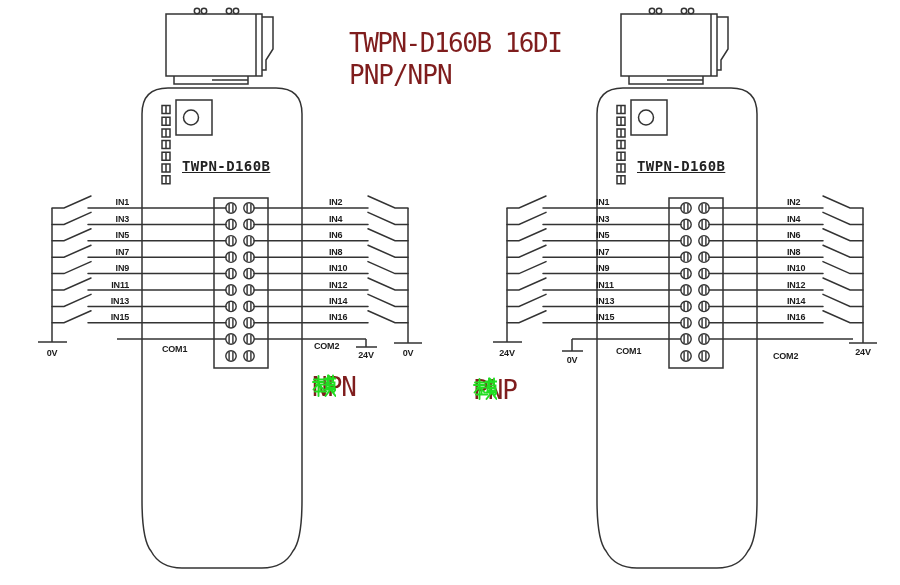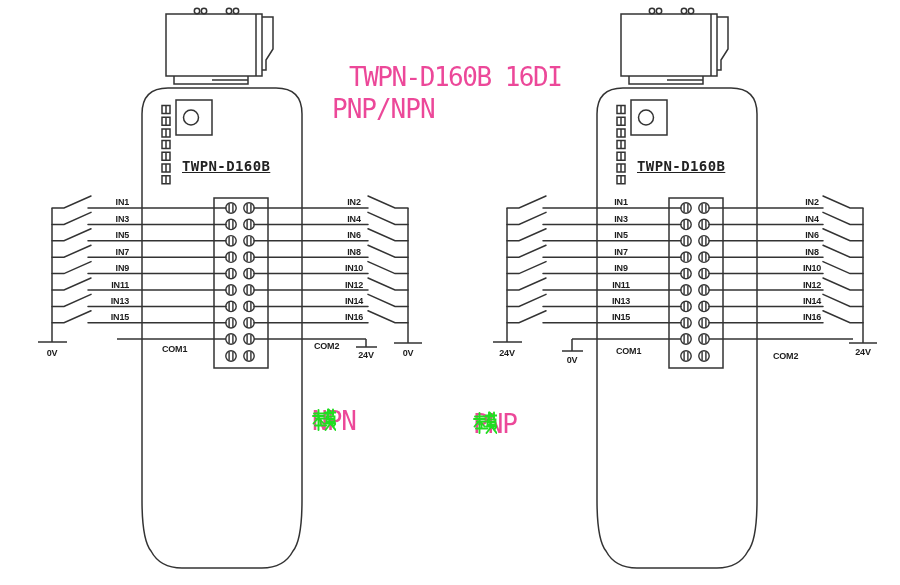--- a/index.html
+++ b/index.html
@@ -2,28 +2,28 @@
 <html><head>
 <meta charset="utf-8">
 <style>
   html,body{margin:0;padding:0;background:#ffffff;}
   #stage{position:relative;width:900px;height:585px;background:#fff;overflow:hidden;
          font-family:"Liberation Sans",sans-serif;}
   #stage svg{position:absolute;left:0;top:0;}
   .lbl{position:absolute;font:bold 9px/10px "Liberation Sans",sans-serif;color:#1c1c1c;
        letter-spacing:-0.2px;white-space:nowrap;}
   .ralign{width:45px;text-align:right;}
-  .lalign{width:50px;text-align:center;}
+  .lalign{width:50px;text-align:left;}
   .cent{width:36px;text-align:center;}
   .devtxt{position:absolute;font:600 14px/15px "DejaVu Sans Mono",monospace;color:#222;
           letter-spacing:0.4px;white-space:nowrap;text-decoration:underline;}
-  .green{color:#ec4899;margin-top:34px;}
+  .green{color:#7f1d1d;}
   .title1{position:absolute;left:349px;top:29px;font:400 26px/28px "DejaVu Sans Mono",monospace;
           letter-spacing:-1.5px;white-space:nowrap;}
-  .title2{position:absolute;left:332px;top:61px;font:400 26px/28px "DejaVu Sans Mono",monospace;
+  .title2{position:absolute;left:349px;top:61px;font:400 26px/28px "DejaVu Sans Mono",monospace;
           letter-spacing:-1px;white-space:nowrap;}
   .modelbl{position:absolute;display:inline-flex;align-items:center;gap:2px;
            font:400 26px/27px "DejaVu Sans Mono",monospace;letter-spacing:-1px;}
   .cjk{display:inline-block;}
   .cjk path{stroke:#21dd21;stroke-width:1.9;fill:none;stroke-linecap:round;}
 </style>
 </head>
 <body>
 
 <div id="stage">

